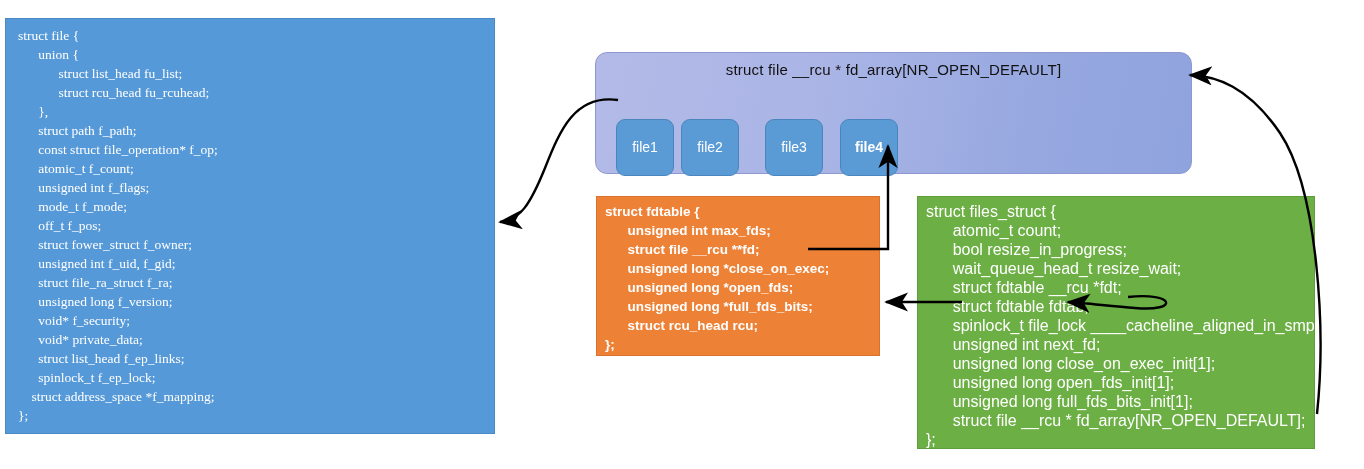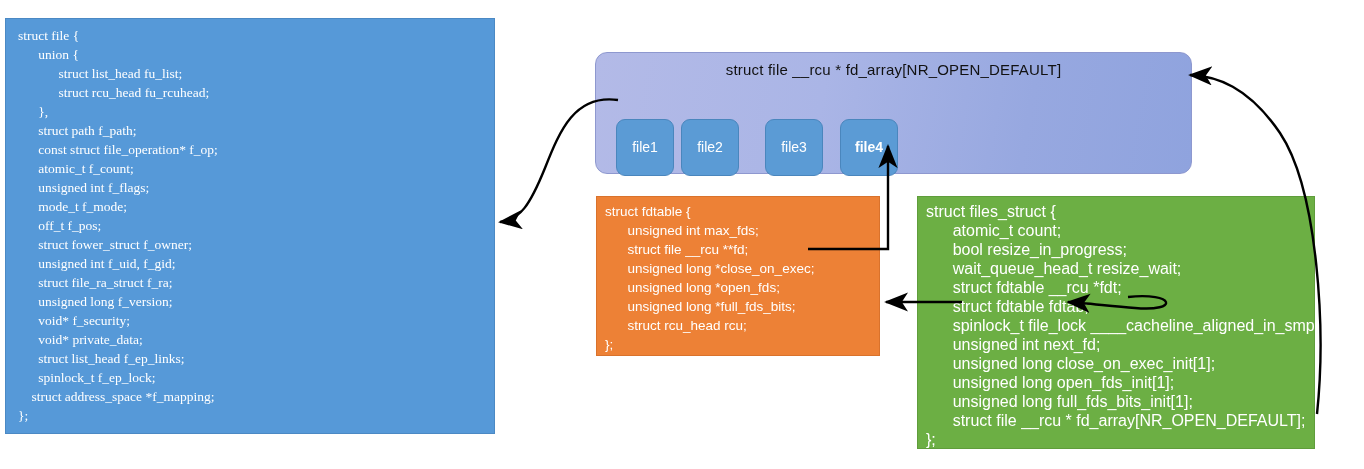--- a/index.html
+++ b/index.html
@@ -35,21 +35,21 @@
     position:absolute;top:66px;width:56px;height:55px;border-radius:9px;
     background:#5B9BD5;border:1px solid #4a86bd;
     color:#ffffff;font-size:14px;
     display:flex;align-items:center;justify-content:center;
     text-align:center;line-height:17px;
   }
 
   
   #fdtable-box{
     left:596px;top:196px;width:284px;height:160px;
-    background:#ED8136;border:1px solid #d9722c;
+    background:#ED8136;border:1px solid #d9722c;font-weight:bold;
   }
   #fdtable-box .code{
     position:absolute;left:8px;top:5px;color:#ffffff;
     font-size:13.5px;line-height:19px;white-space:pre;
   }
 
   
   #files-struct-box{
     left:917px;top:196px;width:398px;height:253px;
     background:#6CAF44;border:1px solid #5f9d3b;overflow:hidden;

